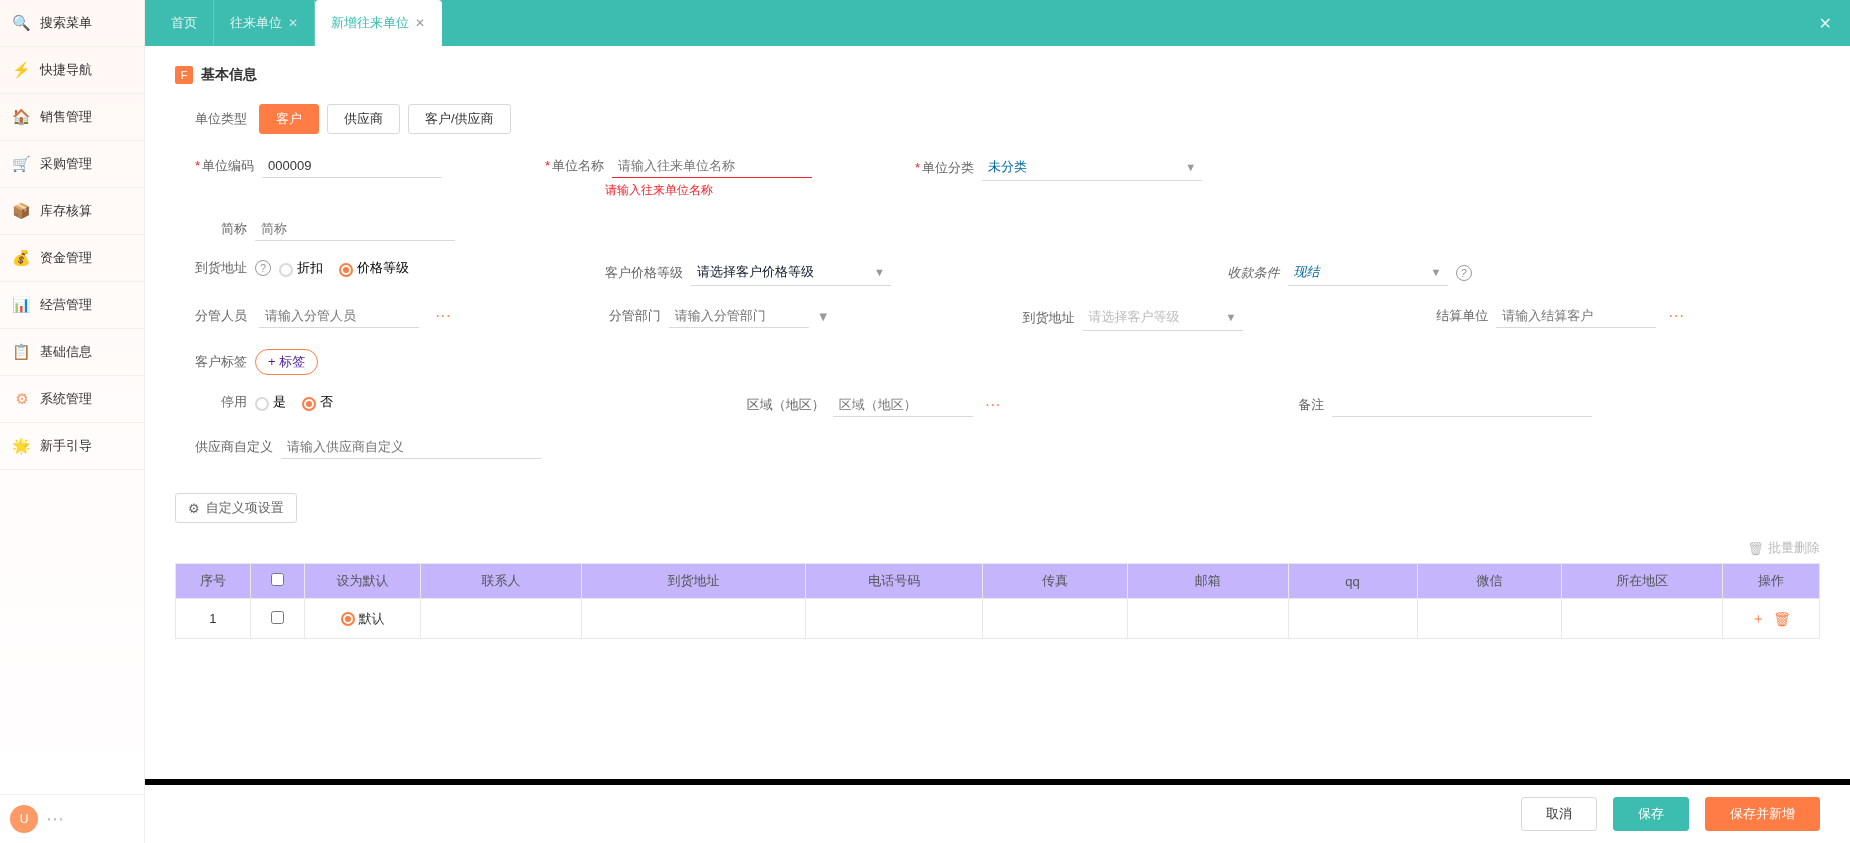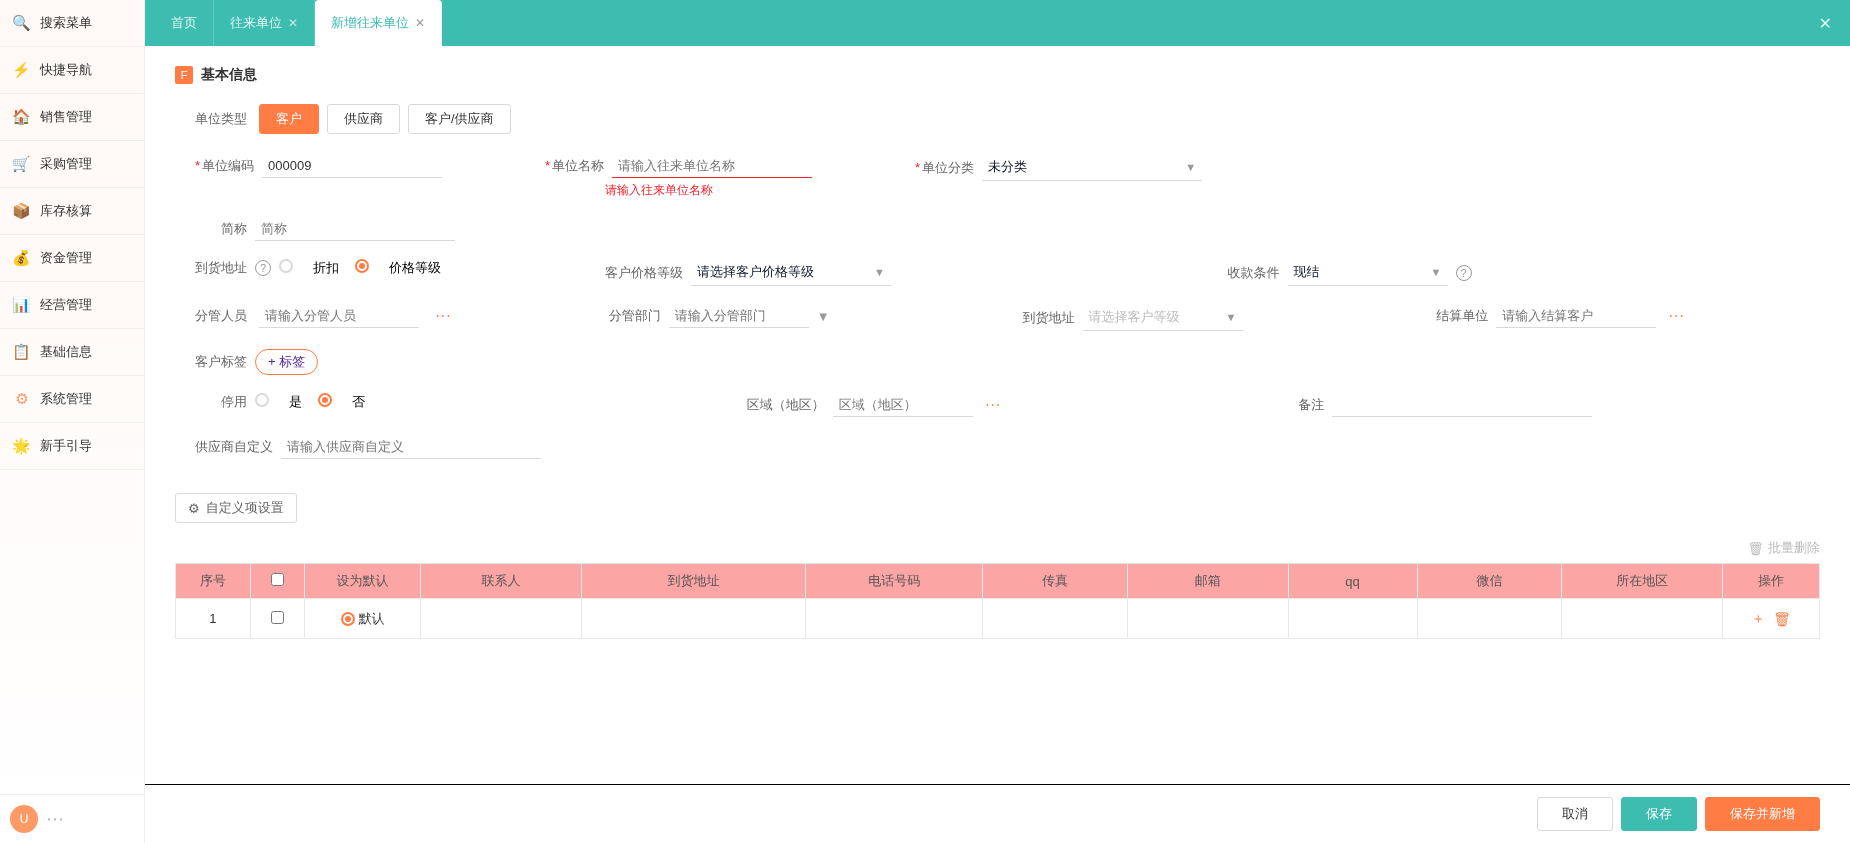--- a/index.html
+++ b/index.html
@@ -157,21 +157,21 @@
       display: flex;
       align-items: center;
       border-bottom: 1px solid #d9d9d9;
       padding: 4px 6px;
       cursor: pointer;
       min-width: 160px;
       gap: 4px;
       color: #bbb;
       font-size: 13px;
     }
-    .form-select .select-value { color: #0f172a; }
+    .form-select .select-value { color: #0369a1; }
     .form-select .chevron { margin-left: auto; color: #999; font-size: 11px; }
 
     
     .type-btn-group { display: flex; gap: 8px; align-items: center; }
     .type-btn {
       padding: 5px 16px;
       border: 1px solid #d9d9d9;
       border-radius: 3px;
       cursor: pointer;
       background: #fff;
@@ -179,21 +179,21 @@
       font-size: 13px;
     }
     .type-btn.active {
       background: #ff7d45;
       border-color: #ff7d45;
       color: #fff;
     }
 
     
     .radio-group { display: flex; align-items: center; gap: 16px; }
-    .radio-item { display: flex; align-items: flex-start; gap: 20px; cursor: pointer; }
+    .radio-item { display: flex; align-items: flex-end; gap: 4px; cursor: pointer; }
     .radio-circle {
       width: 14px; height: 14px; border-radius: 50%;
       border: 2px solid #d9d9d9; background: #fff;
       display: flex; align-items: center; justify-content: center;
     }
     .radio-circle.checked { border-color: #ff7d45; }
     .radio-circle.checked::after {
       content: ''; width: 6px; height: 6px; border-radius: 50%; background: #ff7d45;
     }
 
@@ -224,21 +224,21 @@
       background: #fff; margin-bottom: 16px;
     }
 
     
     .data-table {
       width: 100%;
       border-collapse: collapse;
       font-size: 13px;
     }
     .data-table th {
-      background: #fca5a5;
+      background: #c4b5fd;
       border: 1px solid #e8e8e8;
       padding: 8px 10px;
       color: #555;
       font-weight: normal;
       text-align: center;
     }
     .data-table td {
       border: 1px solid #e8e8e8;
       padding: 8px 10px;
       color: #333;
@@ -255,24 +255,24 @@
     .batch-delete-btn {
       color: #bbb; font-size: 12px; cursor: pointer;
       display: flex; align-items: center; gap: 4px;
     }
 
     
     .footer-bar {
       display: flex;
       justify-content: flex-end;
       align-items: center;
-      gap: 8px;
+      gap: 16px;
       padding: 12px 30px;
       background: #fff;
-      border-top: 1px solid #000000;
+      border-top: 6px solid #000000;
     }
     .btn {
       padding: 7px 24px;
       border-radius: 3px;
       border: 1px solid #d9d9d9;
       cursor: pointer;
       font-size: 13px;
     }
     .btn-default { background: #fff; color: #333; }
     .btn-primary { background: #3dbdb0; color: #fff; border-color: #3dbdb0; }
@@ -444,21 +444,21 @@
 
         <div class="form-group" style="min-width:300px;">
           <span class="form-label">客户价格等级</span>
           <div class="form-select" style="width:200px;">
             <span style="color:#0f172a;">请选择客户价格等级</span>
             <span class="chevron">▼</span>
           </div>
         </div>
         <div class="col-separator"></div>
 
-        <div class="form-group" style="min-width:260px;">
+        <div class="form-group" style="min-width:260px;font-style:italic;">
           <span class="form-label">收款条件</span>
           <div class="form-select" style="width:160px;">
             <span class="select-value">现结</span>
             <span class="chevron">▼</span>
           </div>
           <div class="help-icon">?</div>
         </div>
       </div>
 
       <div class="form-row" style="padding-left:20px; margin-top:4px;">

